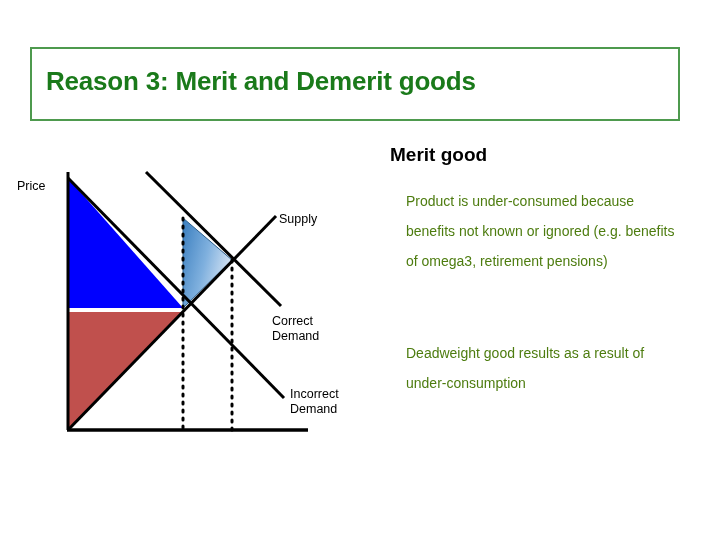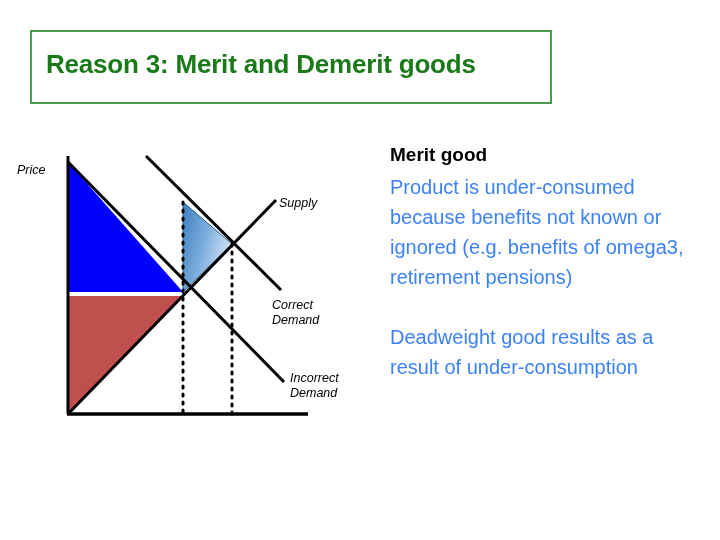--- a/index.html
+++ b/index.html
@@ -12,22 +12,22 @@
     background: #ffffff;
     font-family: "Liberation Sans", sans-serif;
     overflow: hidden;
     position: relative;
   }
 
   
   #title-box {
     position: absolute;
     left: 30px;
-    top: 30px;
-    width: 522px;
+    top: 47px;
+    width: 650px;
     height: 74px;
     border: 2px solid #4e9a4e;
     background: #ffffff;
     box-sizing: border-box;
   }
   #title-text {
     position: absolute;
     left: 14px;
     top: 17px;
     font-size: 26px;
@@ -45,37 +45,36 @@
     width: 312px;
   }
   .body-heading {
     font-size: 19px;
     font-weight: bold;
     color: #000000;
     line-height: 30px;
     margin: 0 0 2px 0;
   }
   .body-para {
-    font-size: 20px;
-    color: #3b82f6;
+    font-size: 14px;
+    color: #4d7c0f;
     line-height: 30px;
-    margin: 0;
+    margin: 16px;
   }
   .body-gap {
     height: 30px;
   }
 
   
   #chart-area {
     position: absolute;
     left: 0px;
-    top: 134px;
+    top: 150px;
     width: 380px;
     height: 300px;
-    font-style: italic;
   }
   #chart-svg {
     display: block;
   }
   .chart-label {
     font-family: "Liberation Sans", sans-serif;
     font-size: 12.5px;
     fill: #000000;
   }
   .axis-title {

